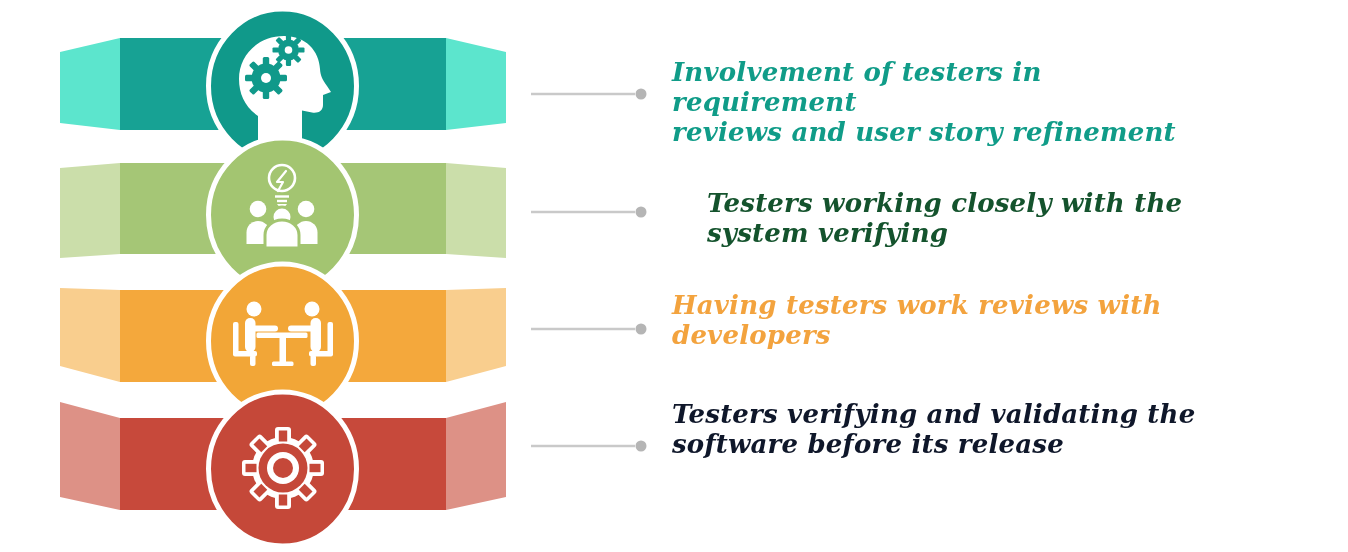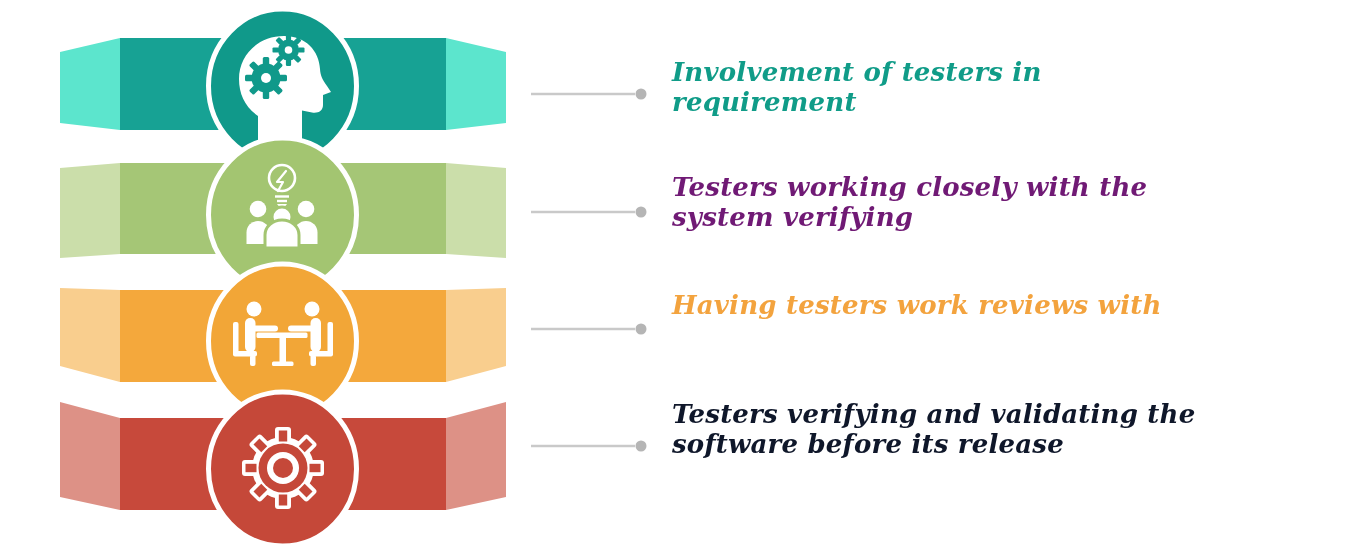--- a/index.html
+++ b/index.html
@@ -4,21 +4,21 @@
 <style>
   html,body{margin:0;padding:0;background:#ffffff;}
   .stage{position:relative;width:1348px;height:552px;background:#ffffff;overflow:hidden;}
   .banner-svg{position:absolute;left:0;top:0;}
   .desc{position:absolute;left:672px;width:530px;
         font-family:"DejaVu Serif", serif;
         font-style:italic;font-weight:bold;
         font-size:26px;line-height:30px;letter-spacing:.2px;}
   .desc span{display:block;}
   .d1{top:57px;color:#109C88;}
-  .d2{top:172px;color:#701a75;}
+  .d2{top:188px;color:#14532d;margin-left:35px;}
   .d3{top:290px;color:#F3A33E;}
   .d4{top:399px;color:#0f172a;}
 </style>
 </head>
 <body>
 
 <div class="stage">
 
   <svg class="banner-svg" width="1348" height="552" viewBox="0 0 1348 552">
 
@@ -168,26 +168,28 @@
       <circle cx="641" cy="329" r="5.5" fill="#B5B5B5"></circle>
     </g>
     <g>
       <line x1="531" y1="446" x2="635" y2="446" stroke-width="2.6" stroke="#C9C9C9"></line>
       <circle cx="641" cy="446" r="5.5" fill="#B5B5B5"></circle>
     </g>
   </svg>
 
   <div class="desc d1">
     <span>Involvement of testers in requirement</span>
+    <span>reviews and user story refinement</span>
   </div>
   <div class="desc d2">
     <span>Testers working closely with the</span>
     <span>system verifying</span>
   </div>
   <div class="desc d3">
     <span>Having testers work reviews with</span>
+    <span>developers</span>
   </div>
   <div class="desc d4">
     <span>Testers verifying and validating the</span>
     <span>software before its release</span>
   </div>
 
 </div>
 
 </body></html>

